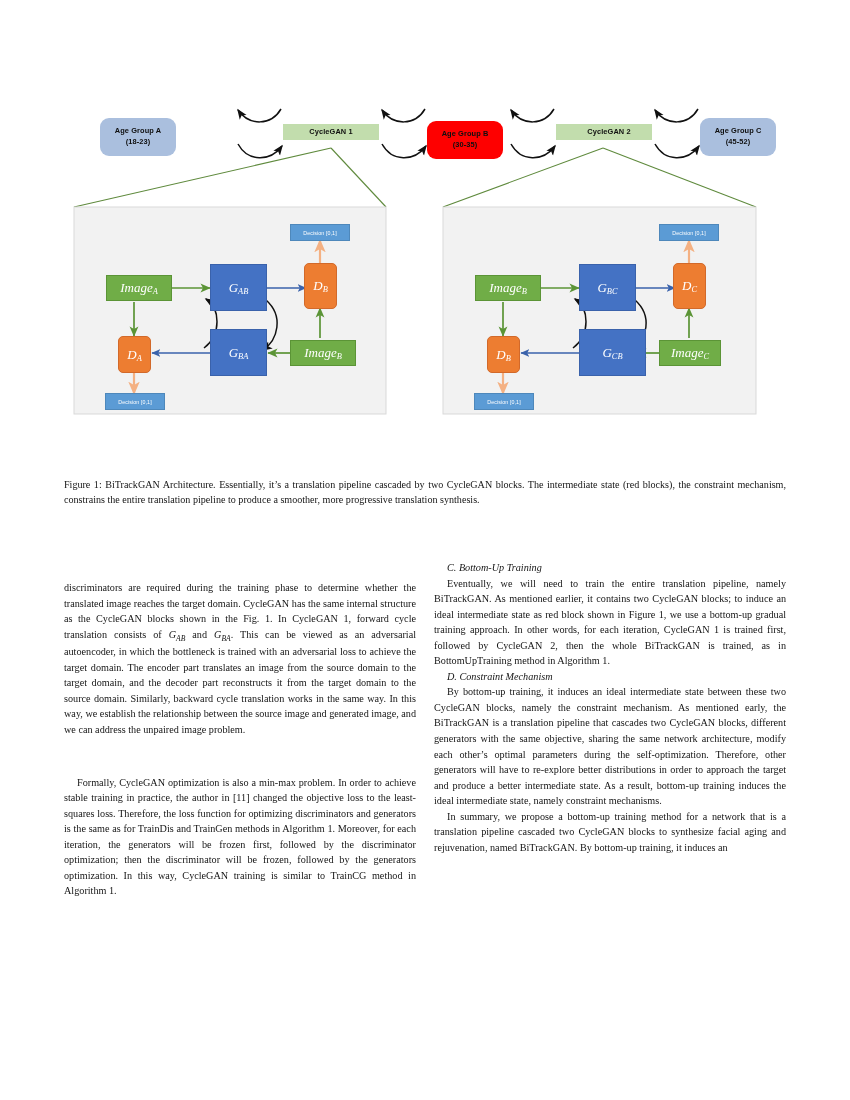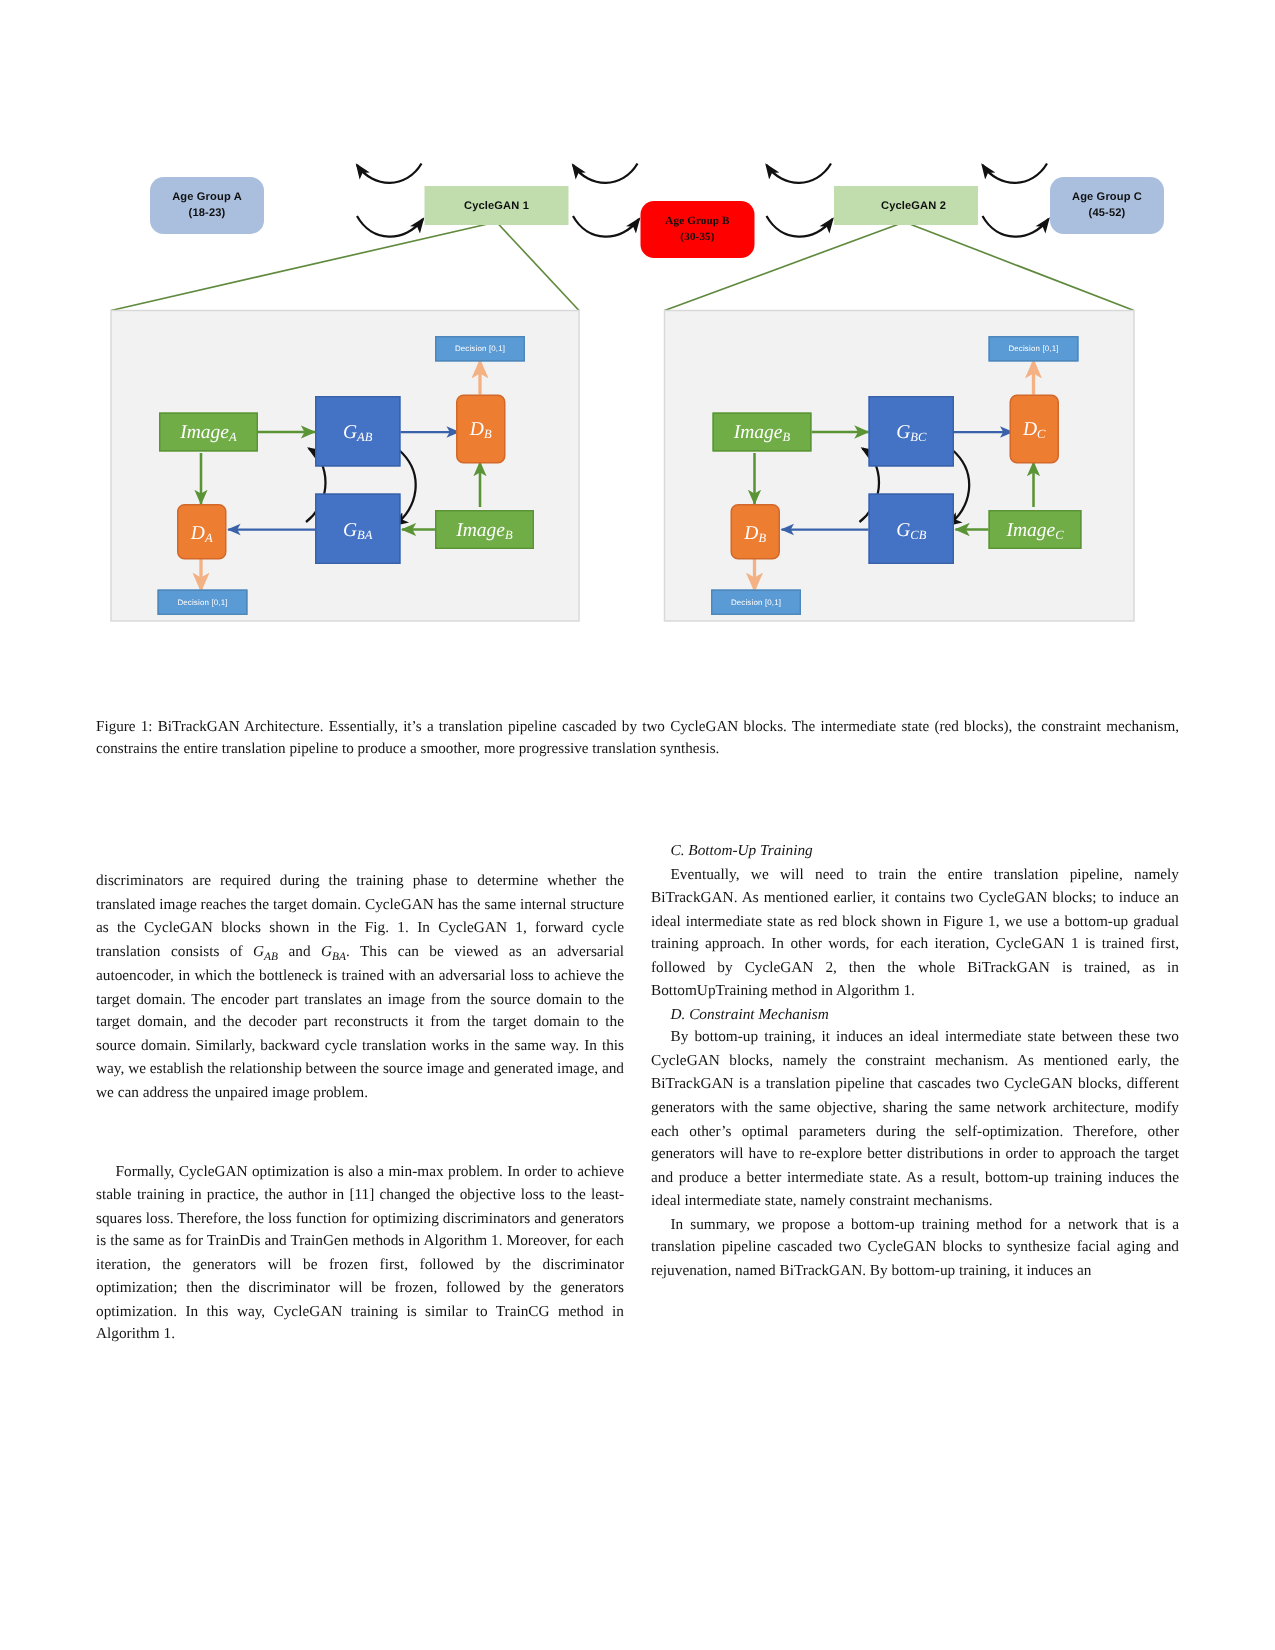--- a/index.html
+++ b/index.html
@@ -59,21 +59,21 @@
     border-radius: 9px;
   }
   .age-a, .age-c {
     background: #aabfde;
   }
   .age-b {
     background: #fe0000;
   }
   .gan-box {
     width: 96px;
-    height: 26px;
+    height: 16px;
     background: #c2ddad;
     justify-content: center;
     border-radius: 0px;
   }
 
   
   .panel-node {
     position: absolute;
     box-sizing: border-box;
     display: flex;
@@ -246,21 +246,21 @@
 
     <div class="top-box age-box age-a" style="left:38px; top:18px;">
       <span>Age Group A</span>
       <span>(18-23)</span>
     </div>
 
     <div class="top-box gan-box" style="left:221px; top:24px;">
       <span>CycleGAN 1</span>
     </div>
 
-    <div class="top-box age-box age-b" style="left:365px; top:34px;font-family:Liberation Serif, serif;">
+    <div class="top-box age-box age-b" style="left:365px; top:21px;">
       <span>Age Group B</span>
       <span>(30-35)</span>
     </div>
 
     <div class="top-box gan-box" style="left:494px; top:24px;padding-left:10px;">
       <span>CycleGAN 2</span>
     </div>
 
     <div class="top-box age-box age-c" style="left:638px; top:18px;">
       <span>Age Group C</span>
@@ -316,21 +316,21 @@
         <span>Image</span><sub>B</sub>
       </span>
     </div>
 
     <div class="panel-node node-blue" style="left:517px; top:164px; width:57px; height:47px;">
       <span class="mathlabel">
         <span>G</span><sub>BC</sub>
       </span>
     </div>
 
-    <div class="panel-node node-blue" style="left:517px; top:229px; width:57px; height:47px;">
+    <div class="panel-node node-blue" style="left:517px; top:229px; width:67px; height:47px;">
       <span class="mathlabel">
         <span>G</span><sub>CB</sub>
       </span>
     </div>
 
     <div class="panel-node node-orange" style="left:425px; top:236px; width:33px; height:37px;">
       <span class="mathlabel">
         <span>D</span><sub>B</sub>
       </span>
     </div>

